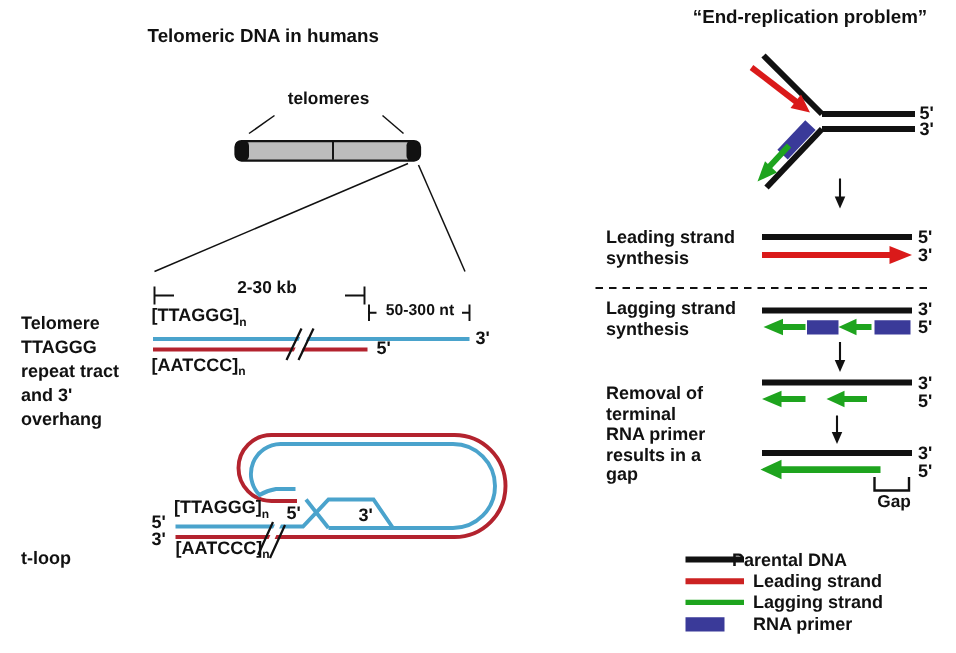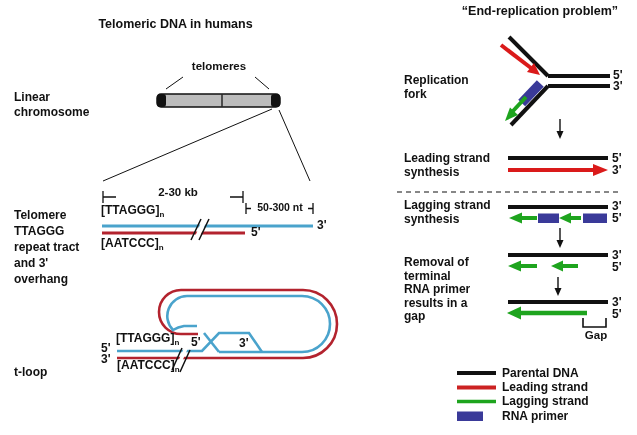--- a/index.html
+++ b/index.html
@@ -104,44 +104,40 @@
     <g>
       <line x1="457" y1="373" x2="496" y2="373" stroke-width="4" stroke="#111111"></line>
       <line x1="457" y1="387.5" x2="496" y2="387.5" stroke-width="4" stroke="#cc2222"></line>
       <line x1="457" y1="401.5" x2="496" y2="401.5" stroke-width="3.5" stroke="#1ea41e"></line>
       <rect x="457" y="411.5" width="26" height="9.5" fill="#3a3a99"></rect>
     </g>
   </svg>
 
   <div class="lbl ctr t125" style="left:73px;top:17px;width:205px;text-align:center;">Telomeric DNA in humans</div>
   <div class="lbl ctr t115" style="left:183px;top:60px;width:72px;">telomeres</div>
-  <div class="lbl pre lh145" style="left:14px;top:90px;">Linear
-chromosome</div>
   <div class="lbl pre lh16" style="left:14px;top:193px;">Telomere
 TTAGGG
 repeat tract
 and 3'
 overhang</div>
   <div class="lbl ctr t115" style="left:140px;top:186px;width:76px;">2-30 kb</div>
   <div class="lbl ctr" style="left:249px;top:202px;width:62px;font-size:10.5px;line-height:11px;">50-300 nt</div>
   <div class="prime" style="left:101px;top:204px;"><span>[TTAGGG]</span><span class="sub">n</span></div>
   <div class="prime" style="left:101px;top:237px;"><span>[AATCCC]</span><span class="sub">n</span></div>
   <div class="prime" style="left:317px;top:219px;">3'</div>
   <div class="prime" style="left:251px;top:226px;">5'</div>
   <div class="lbl" style="left:14px;top:333px;margin-top:32px;">t-loop</div>
   <div class="prime" style="left:101px;top:342px;">5'</div>
   <div class="prime" style="left:101px;top:353px;">3'</div>
   <div class="prime" style="left:116px;top:332px;"><span>[TTAGGG]</span><span class="sub">n</span></div>
   <div class="prime" style="left:117px;top:359px;"><span>[AATCCC]</span><span class="sub">n</span></div>
   <div class="prime" style="left:191px;top:336px;">5'</div>
   <div class="prime" style="left:239px;top:337px;">3'</div>
 
   <div class="lbl ctr t125" style="left:435px;top:4px;width:210px;">“End-replication problem”</div>
-  <div class="lbl pre" style="left:404px;top:73px;">Replication
-fork</div>
   <div class="prime" style="left:613px;top:69px;">5'</div>
   <div class="prime" style="left:613px;top:80px;">3'</div>
   <div class="lbl pre" style="left:404px;top:151px;">Leading strand
 synthesis</div>
   <div class="prime" style="left:612px;top:152px;">5'</div>
   <div class="prime" style="left:612px;top:164px;">3'</div>
   <div class="lbl pre" style="left:404px;top:198px;">Lagging strand
 synthesis</div>
   <div class="prime" style="left:612px;top:200px;">3'</div>
   <div class="prime" style="left:612px;top:212px;">5'</div>
@@ -149,18 +145,18 @@
 terminal
 RNA primer
 results in a
 gap</div>
   <div class="prime" style="left:612px;top:249px;">3'</div>
   <div class="prime" style="left:612px;top:261px;">5'</div>
   <div class="prime" style="left:612px;top:296px;">3'</div>
   <div class="prime" style="left:612px;top:308px;">5'</div>
   <div class="lbl ctr t115" style="left:579px;top:329px;width:34px;">Gap</div>
 
-  <div class="lbl" style="left:502px;top:366px;">Parental DNA</div>
+  <div class="lbl" style="left:488px;top:366px;">Parental DNA</div>
   <div class="lbl" style="left:502px;top:380px;">Leading strand</div>
   <div class="lbl" style="left:502px;top:394px;">Lagging strand</div>
   <div class="lbl" style="left:502px;top:409px;">RNA primer</div>
 
 </div>
 
 </body></html>

